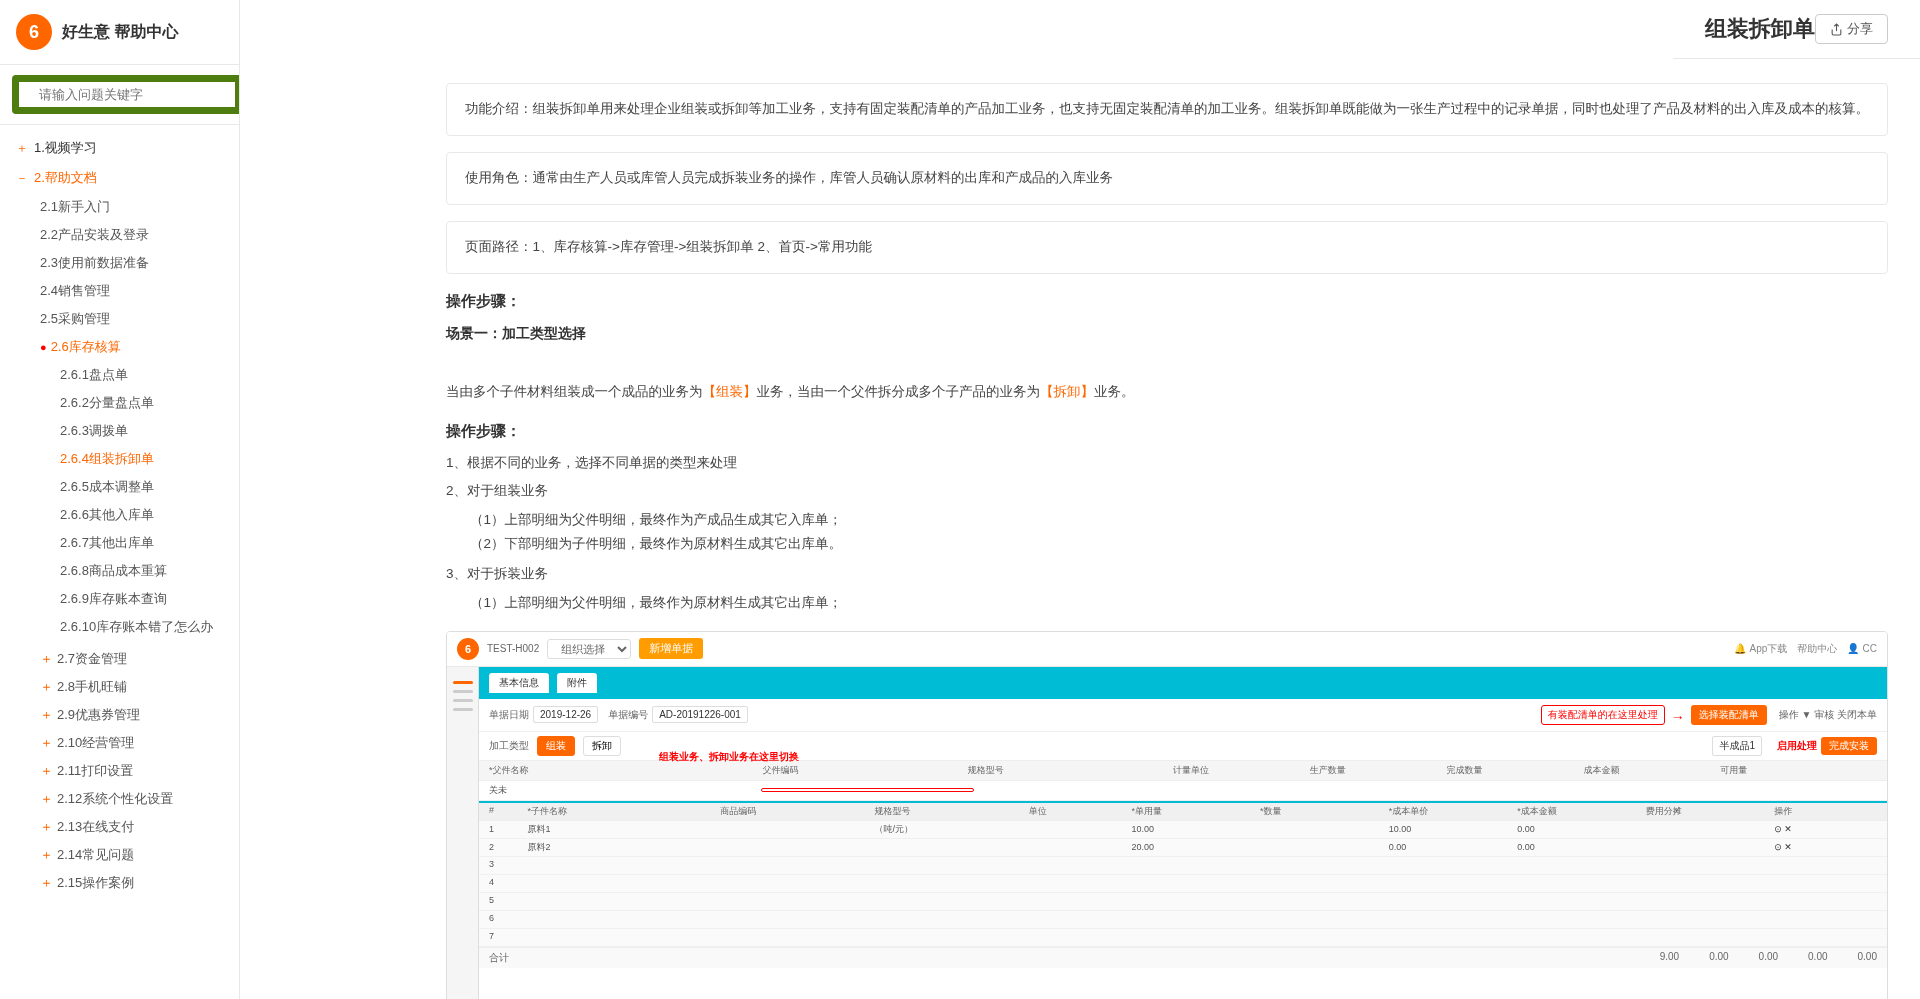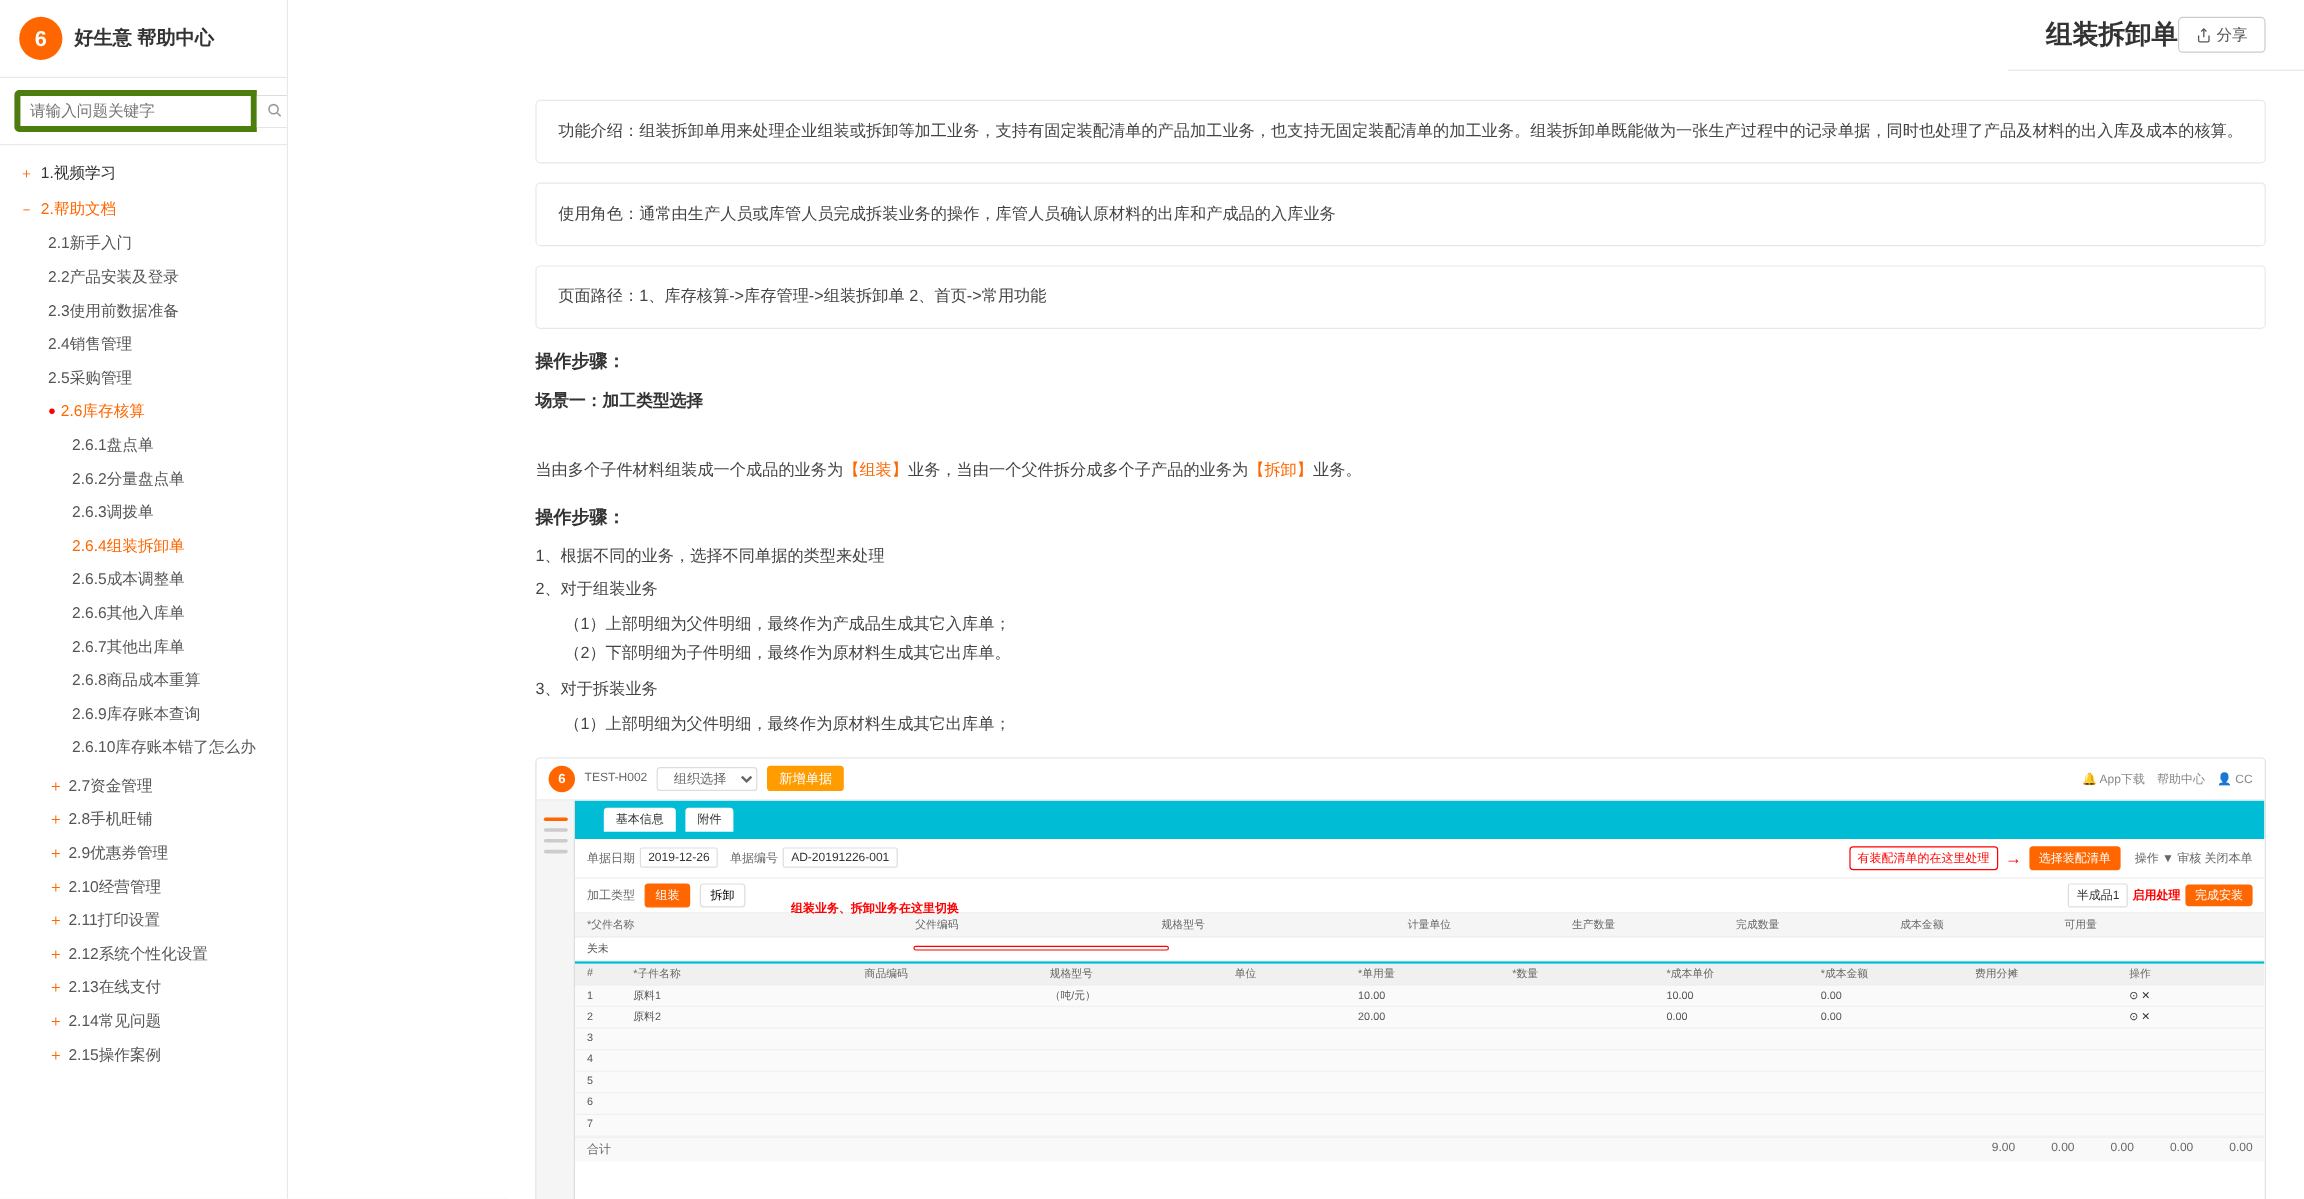--- a/index.html
+++ b/index.html
@@ -34,23 +34,23 @@
     .logo-text { font-size: 16px; font-weight: bold; color: #333; }
 
     .search-bar {
       padding: 10px 12px;
       border-bottom: 1px solid #e8e8e8;
       display: flex;
       align-items: center;
     }
     .search-bar input {
       flex: 1;
-      border: 5px solid #4d7c0f;
+      border: 7px solid #4d7c0f;
       border-radius: 4px 0 0 4px;
-      padding: 5px 8px;
+      padding: 5px 20px;
       font-size: 13px;
       outline: none;
       color: #999;
     }
     .search-bar button {
       border: 1px solid #ddd;
       border-left: none;
       background: #fff;
       padding: 5px 8px;
       border-radius: 0 4px 4px 0;
@@ -242,21 +242,21 @@
       gap: 6px;
     }
     .app-content-area {
       flex: 1;
       background: #fff;
       overflow: hidden;
     }
 
     .app-form-header {
       background: #00bcd4;
-      padding: 6px 24px;
+      padding: 6px 10px;
       display: flex;
       align-items: center;
       gap: 8px;
       color: #fff;
       font-size: 11px;
     }
     .app-tab-white {
       background: #fff;
       color: #333;
       padding: 3px 10px;
@@ -511,21 +511,21 @@
 
             <div style="padding:4px 10px;display:flex;align-items:center;gap:8px;border-bottom:1px solid #eee;position:relative;">
               <span style="color:#666;font-size:10px;">加工类型</span>
               <button class="app-type-btn active">组装</button>
               <button class="app-type-btn">拆卸</button>
 
               <span style="position:absolute;left:180px;top:18px;color:#f00;font-size:10px;font-weight:bold;">组装业务、拆卸业务在这里切换</span>
 
               <div style="margin-left:auto;display:flex;align-items:center;gap:4px;">
                 <span style="border:1px solid #ddd;padding:2px 6px;border-radius:2px;font-size:10px;background:#fff;">半成品1</span>
-                <span style="color:#f00;font-size:10px;font-weight:bold;">启用处理</span>
+                <span style="color:#f00;font-size:10px;font-weight:bold;margin-left:11px;">启用处理</span>
                 <button class="app-action-btn">完成安装</button>
               </div>
             </div>
 
             <div style="font-size:10px;">
               <div style="display:flex;background:#f5f5f5;border-bottom:1px solid #eee;padding:3px 10px;font-size:9px;color:#666;">
                 <span style="flex:2;min-width:70px;">*父件名称</span>
                 <span style="flex:1.5;">父件编码</span>
                 <span style="flex:1.5;">规格型号</span>
                 <span style="flex:1;">计量单位</span>

